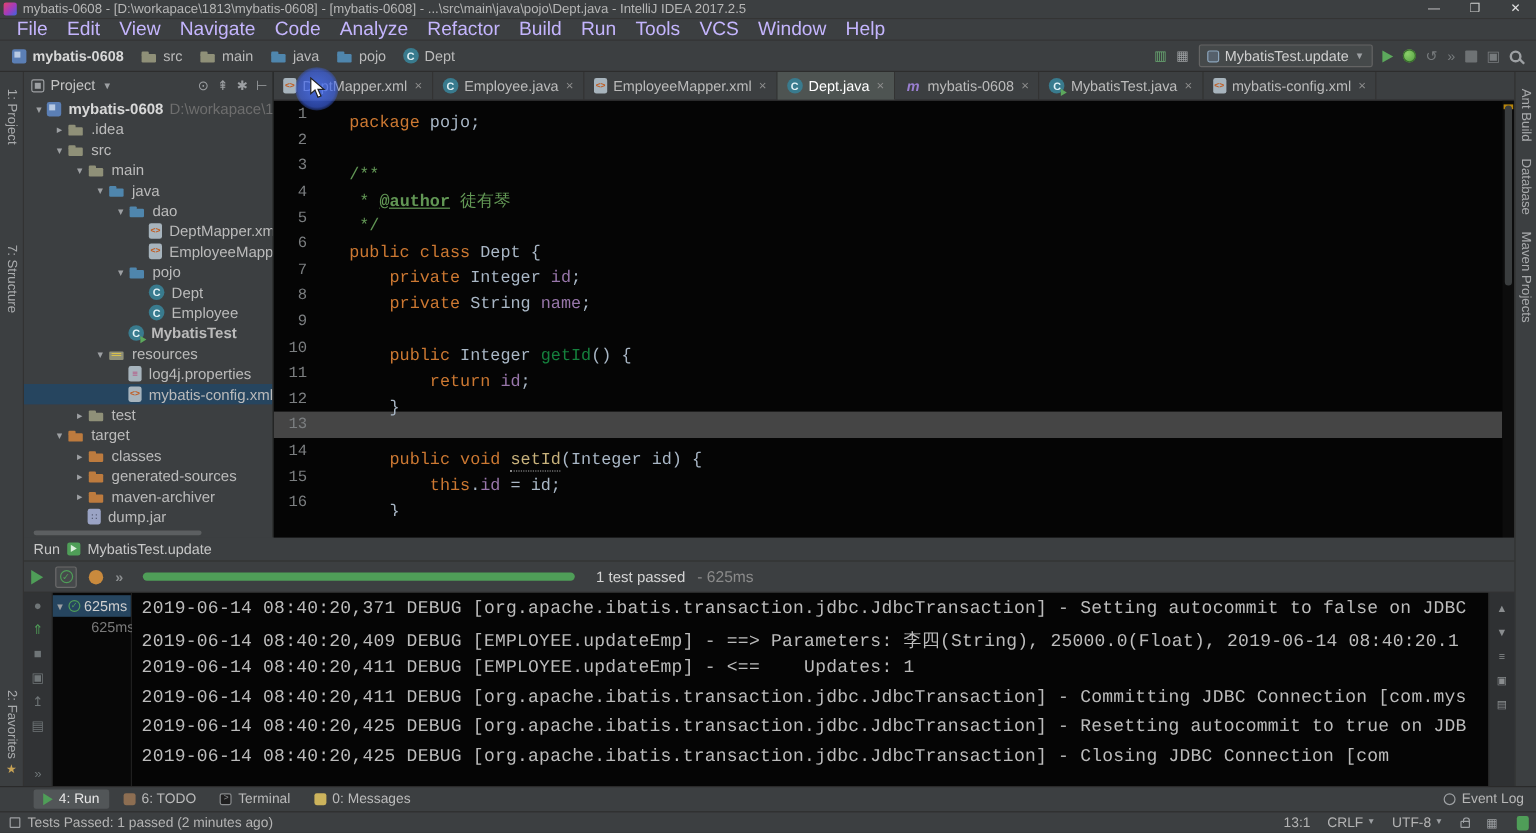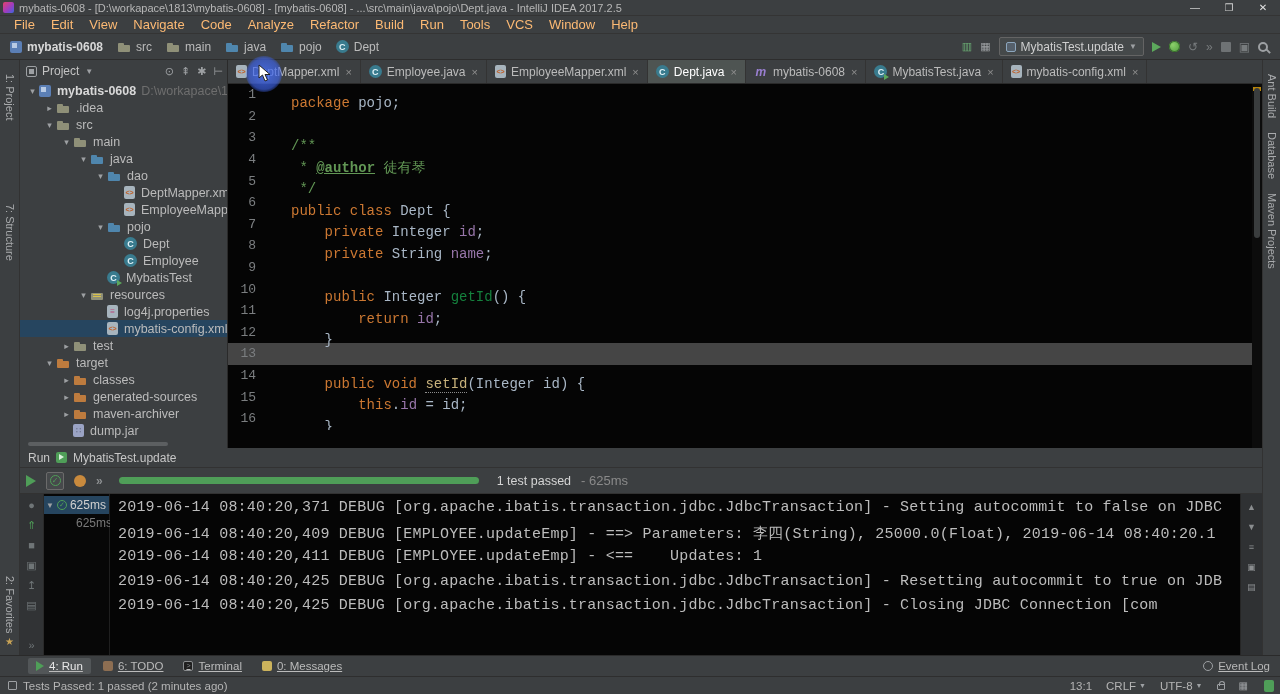--- a/index.html
+++ b/index.html
@@ -12,21 +12,21 @@
     display:flex;align-items:center;font-size:11px;color:#b7b7b7;border-bottom:1px solid #343434;}
   .app-logo{width:11px;height:11px;margin:0 5px 0 3px;border-radius:2px;
     background:linear-gradient(135deg,#e4426b 0%,#9f3cbf 55%,#3b66e0 100%);}
   .title-text{white-space:nowrap;overflow:hidden;}
   .win-controls{margin-left:auto;display:flex;}
   .win-btn{width:34px;height:15px;text-align:center;font-size:10px;color:#cfcfcf;line-height:15px;}
   .win-btn:last-child{color:#e4e4e4;}
 
   
   .menubar{position:absolute;left:0;top:16px;right:0;height:18px;background:#3c3f41;
-    display:flex;align-items:center;padding-left:6px;font-size:13px;color:#fdba74;border-bottom:1px solid #343434;}
+    display:flex;align-items:center;padding-left:6px;font-size:16px;color:#c4b5fd;border-bottom:1px solid #343434;}
   .menu-item{padding:0 8px;line-height:18px;}
 
   
   .navbar{position:absolute;left:0;top:34px;right:0;height:26px;background:#3c3f41;
     display:flex;align-items:center;font-size:12px;border-bottom:1px solid #2d2d2d;padding:0 6px;}
   .crumbs{display:flex;align-items:center;gap:14px;padding-left:4px;}
   .crumb{display:flex;align-items:center;color:#bbb;}
   .crumb.bold{font-weight:bold;color:#d8d8d8;}
   .nav-right{margin-left:auto;display:flex;align-items:center;gap:8px;padding-right:6px;}
   .mini-glyph{font-size:11px;color:#9da0a3;}
@@ -159,21 +159,21 @@
   .tt-dim{color:#7a7a7a;padding-left:30px;}
   .console{flex:1;background:#050505;overflow:hidden;padding:5px 0 0 8px;
     font-family:"Liberation Mono",monospace;font-size:15px;letter-spacing:0.2px;color:#bcbcbc;}
   .console-line{height:24.6px;white-space:pre;overflow:hidden;}
   .console-gutter{width:22px;background:#2f3133;border-left:1px solid #262626;display:flex;flex-direction:column;
     align-items:center;gap:10px;padding-top:8px;}
   .cg-ic{color:#8a8d8f;font-size:9px;}
 
   
   .toolwin-bar{position:absolute;left:0;right:0;bottom:18px;height:21px;background:#3c3f41;
-    border-top:1px solid #2a2a2a;display:flex;align-items:center;font-size:11.5px;color:#bbb;padding-left:28px;gap:4px;text-decoration:underline;}
+    border-top:1px solid #2a2a2a;display:flex;align-items:center;font-size:11.5px;color:#bbb;padding-left:28px;gap:4px;}
   .tw-item{display:flex;align-items:center;gap:5px;padding:2px 8px;border-radius:2px;}
   .tw-item.active{background:#525658;color:#e8e8e8;}
   .tw-play{width:0;height:0;border-left:8px solid #4f9e58;border-top:5px solid transparent;border-bottom:5px solid transparent;}
   .tw-ic{width:10px;height:10px;border-radius:2px;}
   .tw-ic.todo{background:#8d6e52;}
   .tw-ic.term{background:#1f1f1f;border:1px solid #8a8d8f;color:#8a8d8f;font-size:7px;line-height:8px;text-align:center;}
   .tw-ic.msg{background:#ccb35c;}
   .tw-right{margin-left:auto;display:flex;align-items:center;gap:5px;padding-right:10px;color:#b7b7b7;}
   .bell{width:10px;height:10px;border:1px solid #9da0a3;border-radius:50%;}
   .statusbar{position:absolute;left:0;right:0;bottom:0;height:18px;background:#3c3f41;border-top:1px solid #2e2e2e;
@@ -345,21 +345,21 @@
         <div class="tree-row" style="padding-left: 91px;">
           <span class="tree-arrow"></span>
           <span class="ic ic-class"></span>
           <span class="tree-label">Dept</span>
         </div>
         <div class="tree-row" style="padding-left: 91px;">
           <span class="tree-arrow"></span>
           <span class="ic ic-class"></span>
           <span class="tree-label">Employee</span>
         </div>
-        <div class="tree-row" style="padding-left: 74px;">
+        <div class="tree-row" style="padding-left: 74px; font-weight: bold;">
           <span class="tree-arrow"></span>
           <span class="ic ic-class ic-test">
             <span class="tri"></span>
           </span>
           <span class="tree-label">MybatisTest</span>
         </div>
         <div class="tree-row" style="padding-left: 57px;">
           <span class="tree-arrow">▾</span>
           <span class="ic ic-resfolder"></span>
           <span class="tree-label">resources</span>
@@ -521,20 +521,21 @@
             <span>625ms</span>
           </div>
           <div class="tt-row">
             <span class="tt-dim">625ms</span>
           </div>
         </div>
       <div class="console">
           <div class="console-line">2019-06-14 08:40:20,371 DEBUG [org.apache.ibatis.transaction.jdbc.JdbcTransaction] - Setting autocommit to false on JDBC</div>
           <div class="console-line">2019-06-14 08:40:20,409 DEBUG [EMPLOYEE.updateEmp] - ==&gt; Parameters: 李四(String), 25000.0(Float), 2019-06-14 08:40:20.1</div>
           <div class="console-line">2019-06-14 08:40:20,411 DEBUG [EMPLOYEE.updateEmp] - &lt;==    Updates: 1</div>
+          <div class="console-line">2019-06-14 08:40:20,411 DEBUG [org.apache.ibatis.transaction.jdbc.JdbcTransaction] - Committing JDBC Connection [com.mys</div>
           <div class="console-line">2019-06-14 08:40:20,425 DEBUG [org.apache.ibatis.transaction.jdbc.JdbcTransaction] - Resetting autocommit to true on JDB</div>
           <div class="console-line">2019-06-14 08:40:20,425 DEBUG [org.apache.ibatis.transaction.jdbc.JdbcTransaction] - Closing JDBC Connection [com</div>
         </div>
       <div class="console-gutter">
         <span class="cg-ic">▲</span>
         <span class="cg-ic">▼</span>
         <span class="cg-ic">≡</span>
         <span class="cg-ic">▣</span>
         <span class="cg-ic">▤</span>
       </div>

